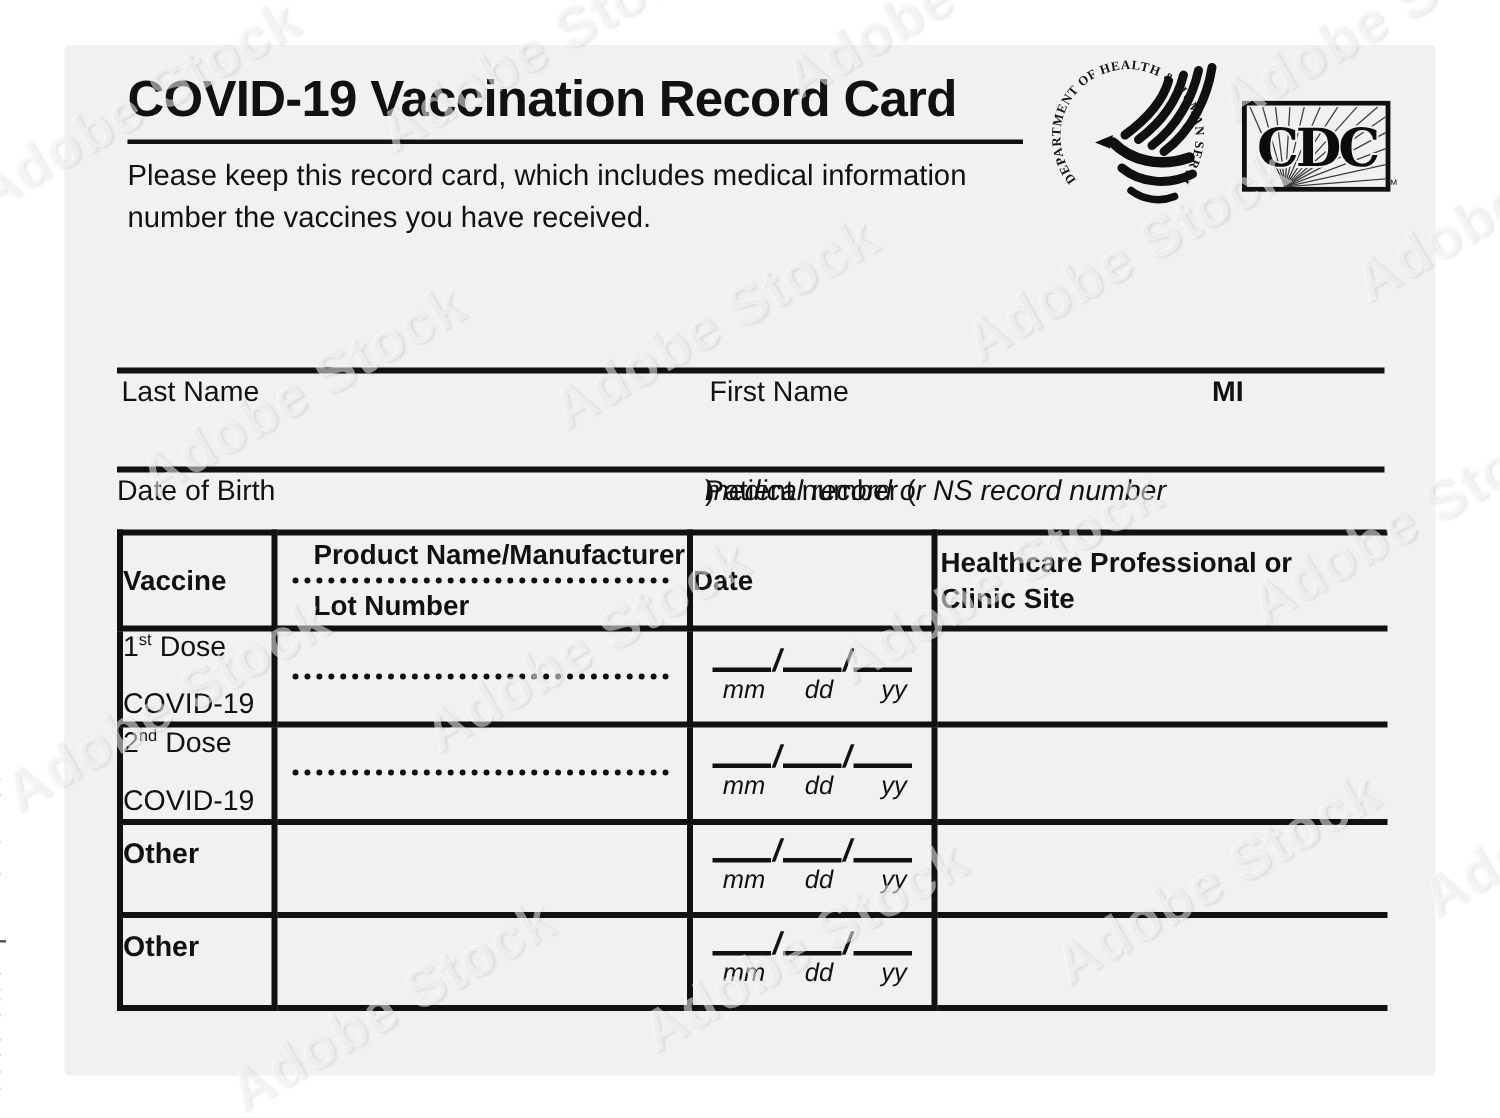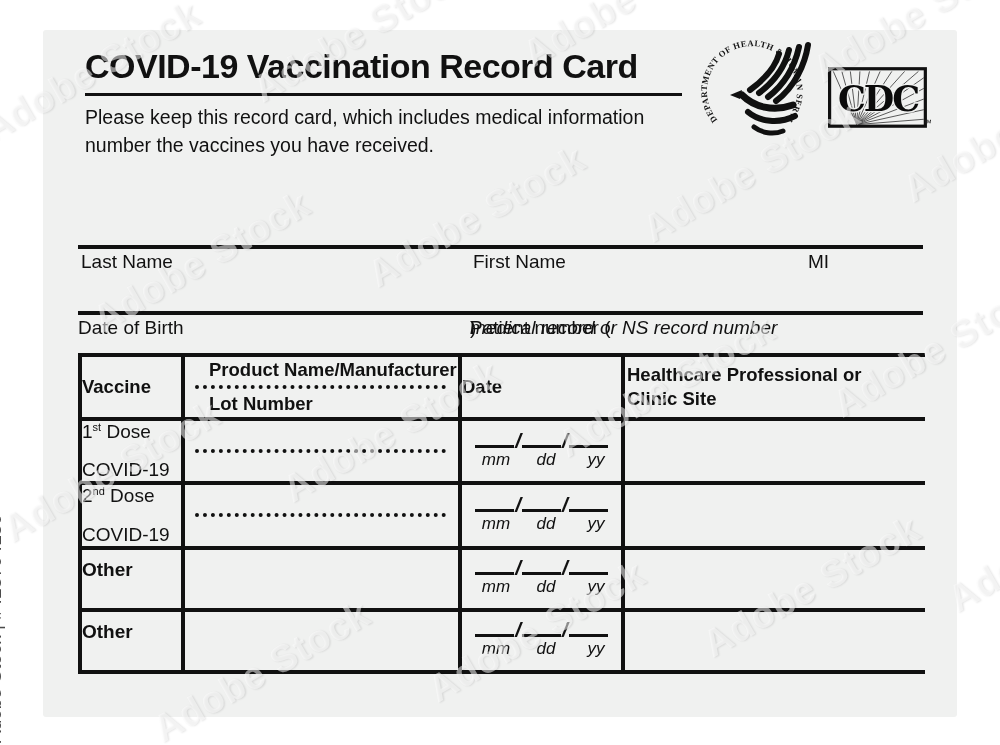--- a/index.html
+++ b/index.html
@@ -73,21 +73,21 @@
   
   .rule { position:absolute; left:35px; width:845px; height:4px; background:#111; }
   .rule1 { top:215px; }
   .rule2 { top:281px; }
   .field-labels { position:absolute; left:35px; width:845px; font-size:19px; }
   .fl-1 { top:221px; }
   .fl-2 { top:287px; }
   .field-labels span { position:absolute; white-space:nowrap; }
   .lbl-last  { left:3px; }
   .lbl-first { left:395px; }
-  .lbl-mi    { left:730px; }
+  .lbl-mi    { left:730px;font-weight:bold; }
   .lbl-dob   { left:0; }
   .lbl-pat   { left:392px; }
   .it { font-style:italic; }
 
   
   table.vax {
     position:absolute; left:35px; top:323px;
     width:845px; border-collapse:collapse; table-layout:fixed;
   }
   .vax col.c1{width:103px}.vax col.c2{width:277px}.vax col.c3{width:163px}.vax col.c4{width:302px}

